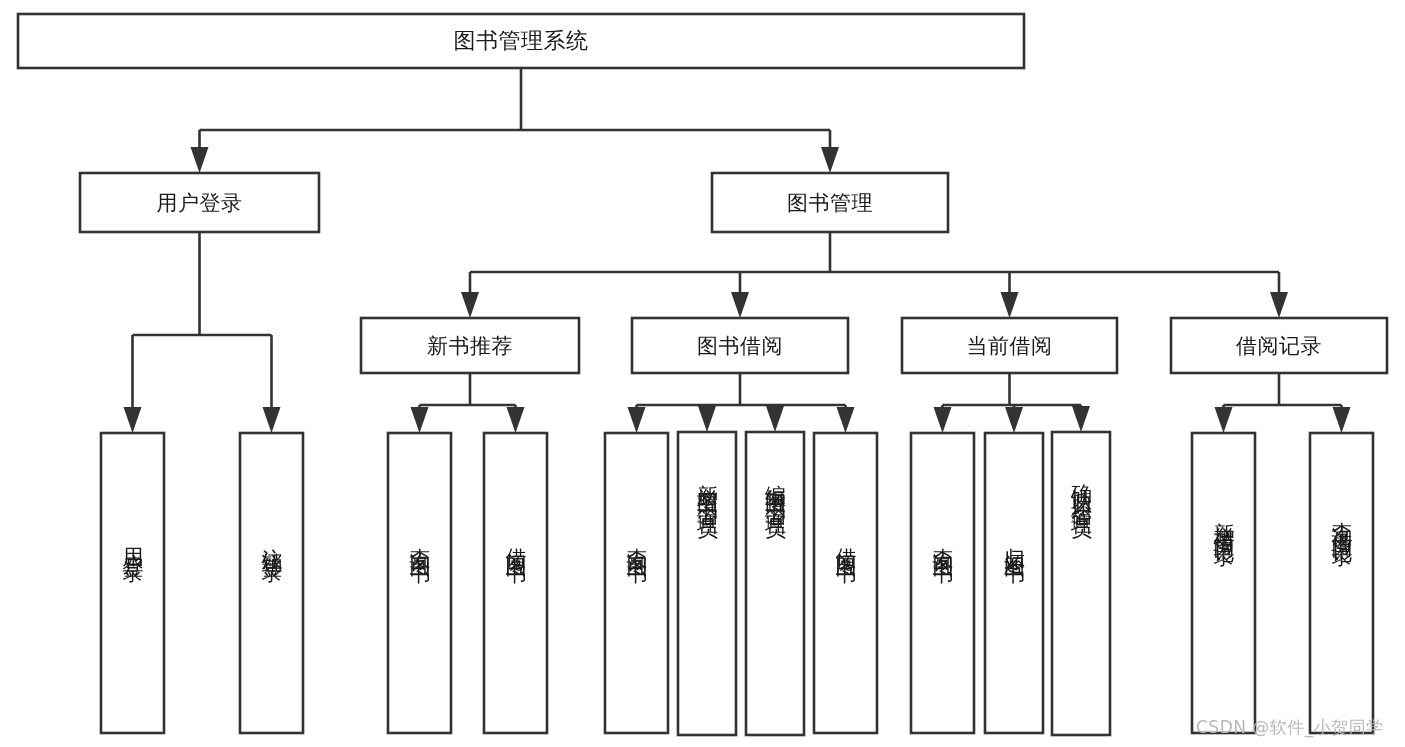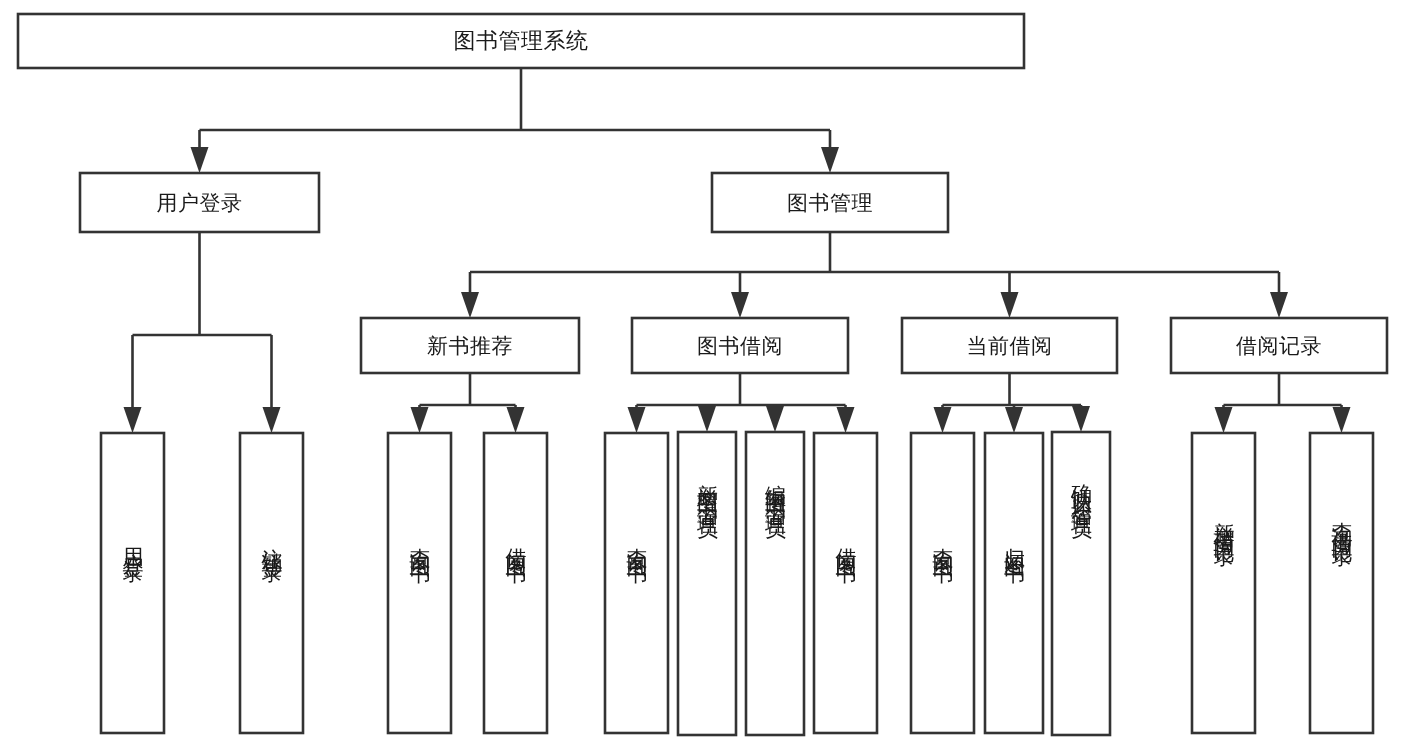--- a/index.html
+++ b/index.html
@@ -208,13 +208,14 @@
       <div class="leaf-label-wrap" style="left: 1052px; top: 432px; width: 58px; height: 303px; padding-top: 34.5px;">
         <span class="leaf-label">确认归还（管理员）</span>
       </div>
       <div class="leaf-label-wrap" style="left: 1192px; top: 433px; width: 63px; height: 300px; padding-top: 72px;">
         <span class="leaf-label">新增借阅记录</span>
       </div>
       <div class="leaf-label-wrap" style="left: 1310px; top: 433px; width: 63px; height: 300px; padding-top: 72px;">
         <span class="leaf-label">查询借阅记录</span>
       </div>
     </div>
+  <div class="watermark" style="left: 1196px; top: 716px;">CSDN @软件_小贺同学</div>
 </div>
 
 </body></html>

